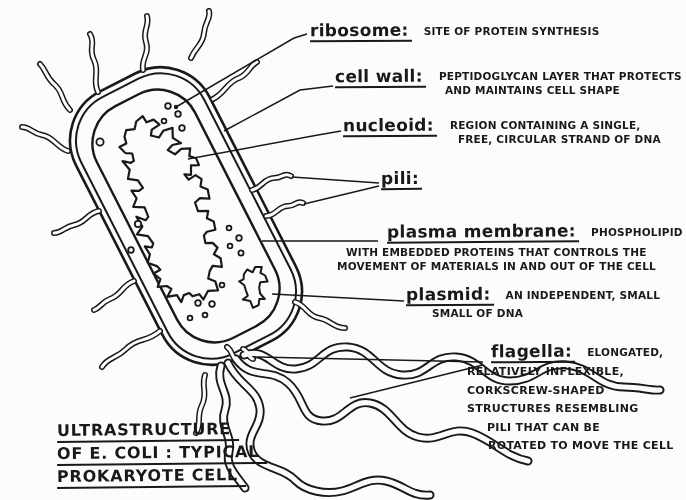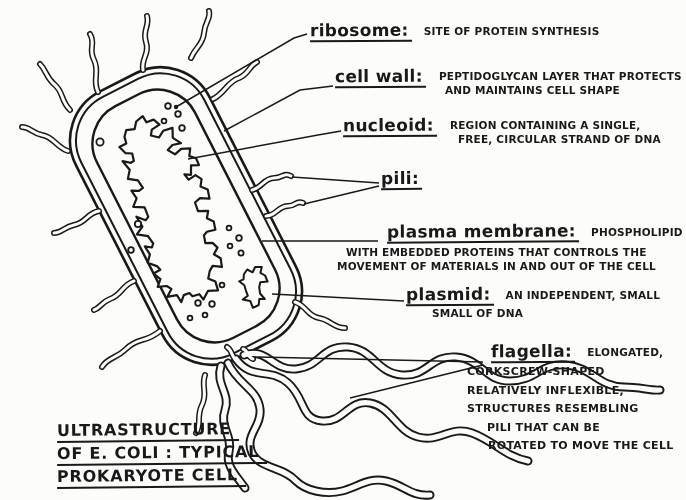--- a/index.html
+++ b/index.html
@@ -175,22 +175,22 @@
     </span>
     <span class="row row2 desc">SMALL OF DNA</span>
   </div>
 
   <div class="label-block lb-flagella">
     <span class="row row1">
       <span class="term">flagella:</span>
       <span class="desc desc-inline">ELONGATED,</span>
     </span>
     <span class="flag-lines">
+      <span class="row desc">RELATIVELY INFLEXIBLE,</span>
       <span class="row desc">CORKSCREW-SHAPED</span>
-      <span class="row desc">RELATIVELY INFLEXIBLE,</span>
       <span class="row desc" style="">STRUCTURES RESEMBLING</span>
       <span class="row desc" style="margin-left:20px">PILI THAT CAN BE</span>
       <span class="row desc" style="margin-left:21px">ROTATED TO MOVE THE CELL</span>
     </span>
   </div>
 
   <div class="title-block">
     <span class="title-line">ULTRASTRUCTURE</span>
     <span class="title-line">OF E. COLI : TYPICAL</span>
     <span class="title-line">PROKARYOTE CELL</span>

